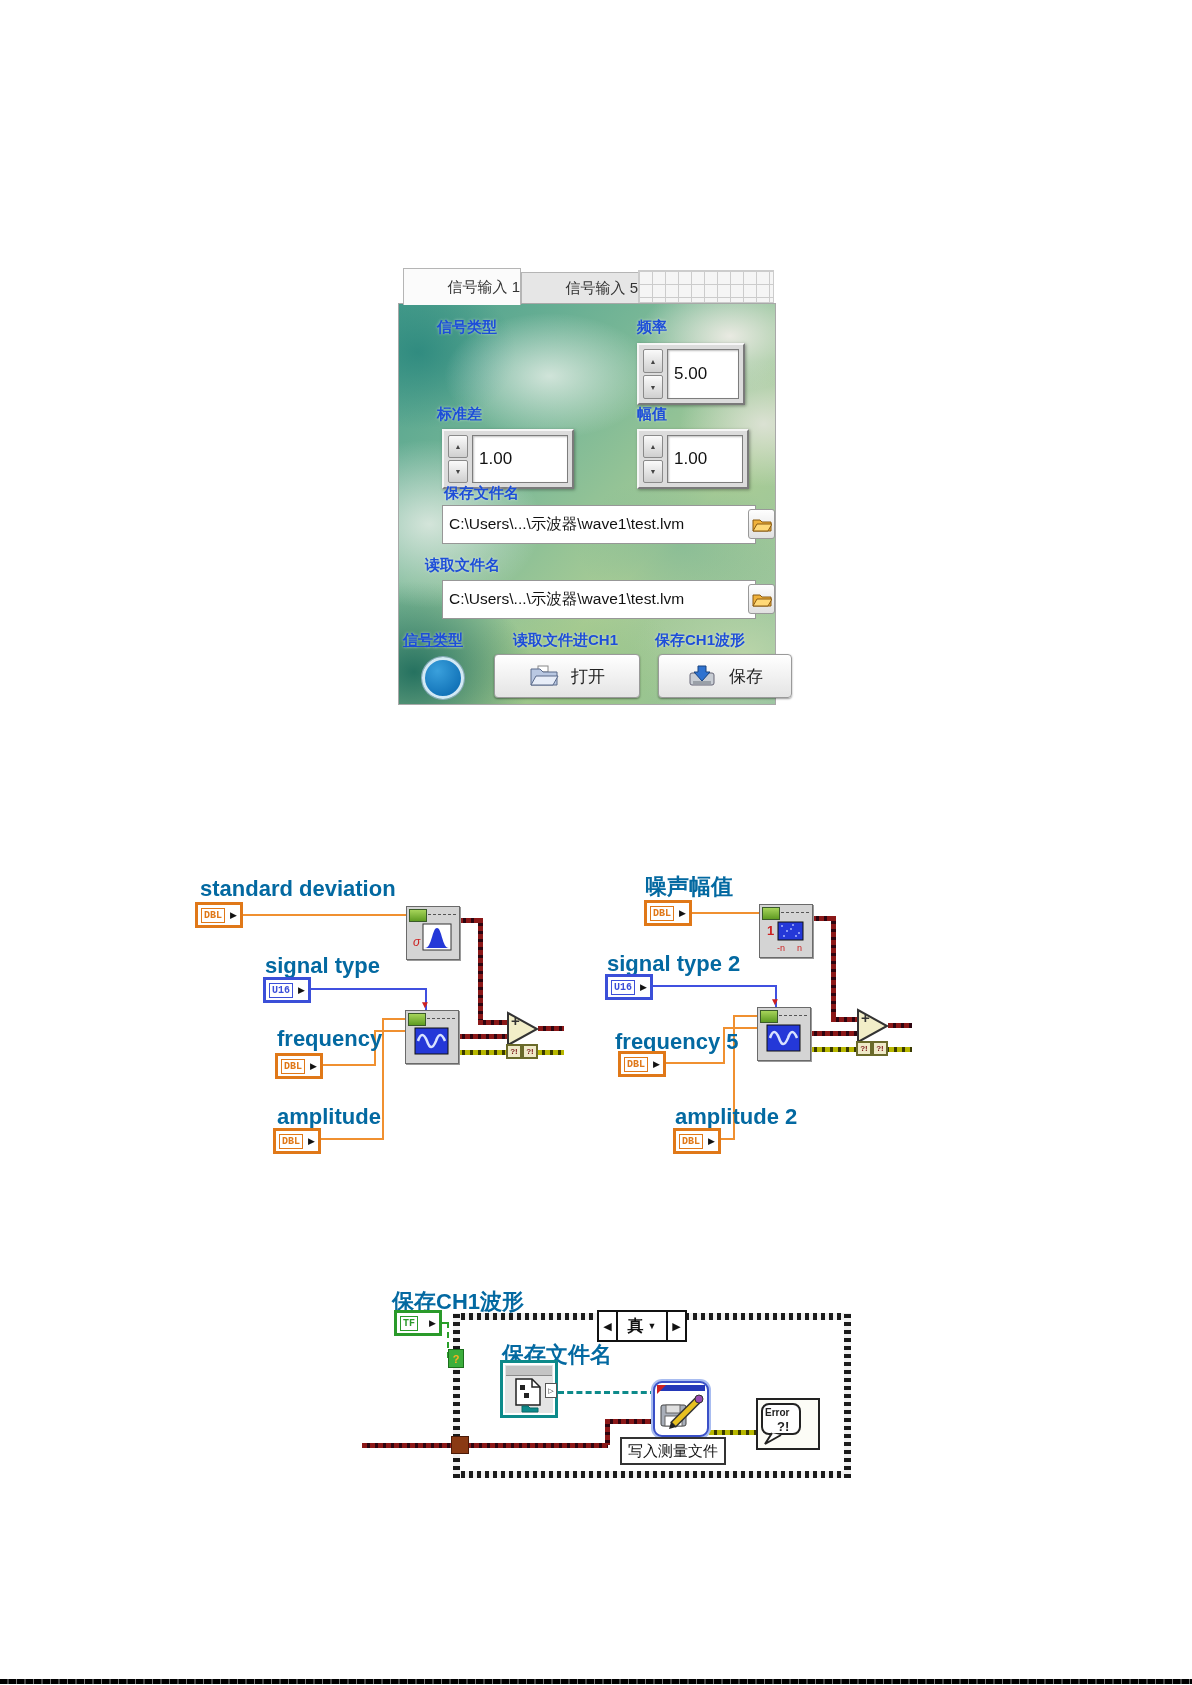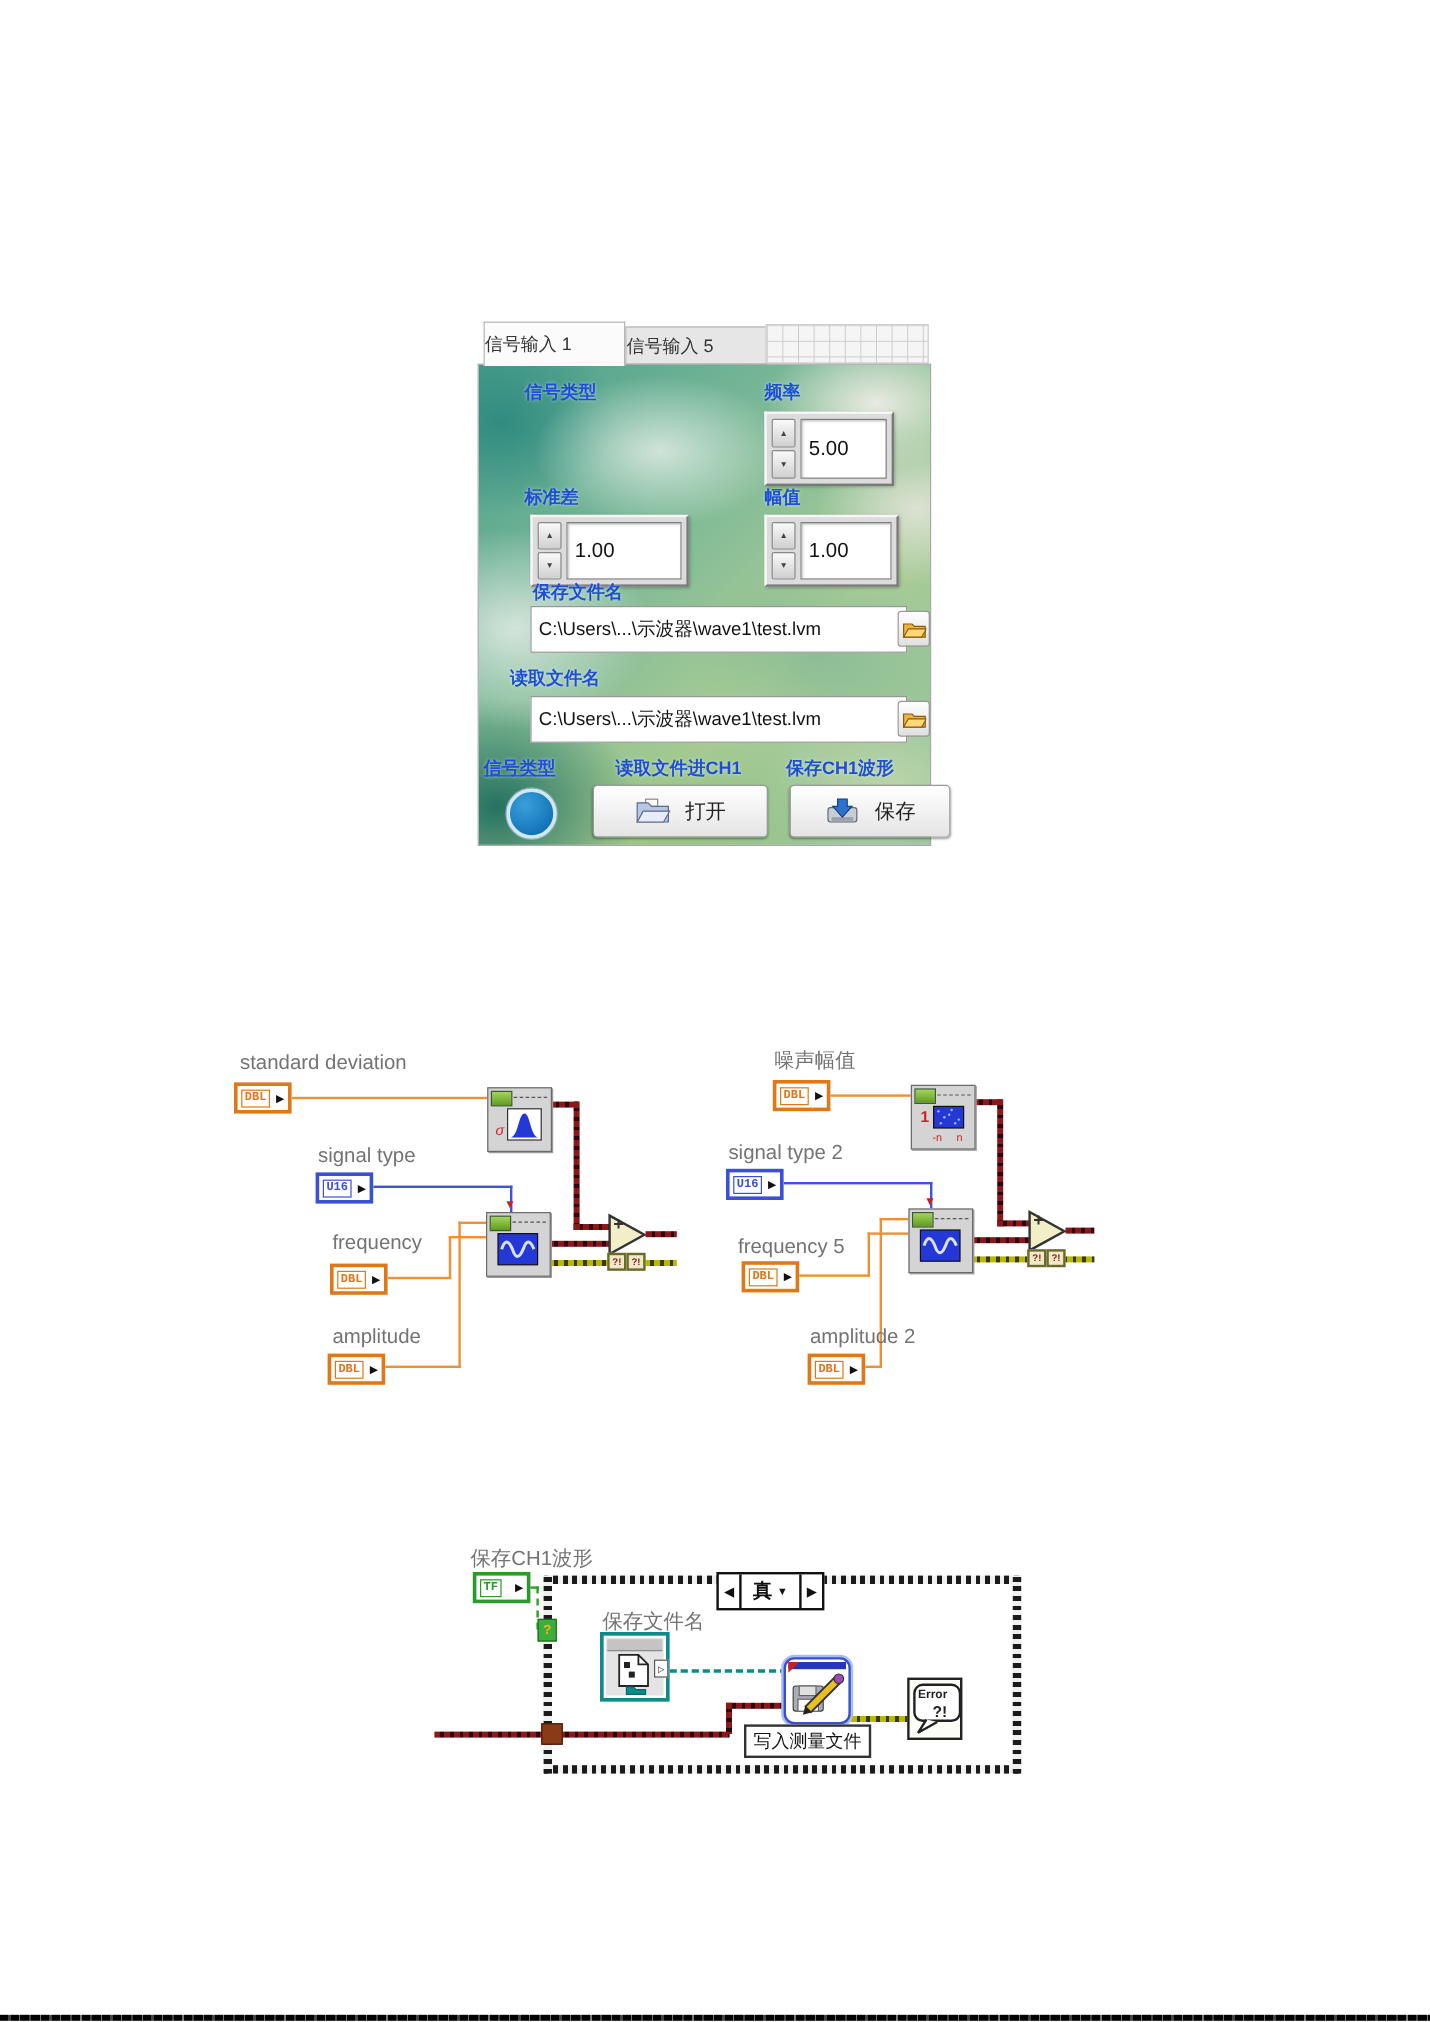--- a/index.html
+++ b/index.html
@@ -1,21 +1,21 @@
 <!DOCTYPE html>
 <html><head>
 <meta charset="utf-8">
 <style>
   html,body{margin:0;padding:0;background:#fff}
   #page{position:relative;width:1192px;height:1685px;background:#fff;overflow:hidden;
         font-family:"Liberation Sans", sans-serif;}
   .abs{position:absolute}
   .grp{position:absolute;inset:0}
   
-  .tab{position:absolute;display:flex;align-items:center;justify-content:flex-start;
+  .tab{position:absolute;display:flex;align-items:center;justify-content:flex-end;
        font-size:15px;color:#333;border:1px solid #b5b5b5}
   .tab-sel{background:#fbfbfb;border-bottom:none;z-index:3}
   .tab-un{background:#e6e6e6}
   .tabgrid{position:absolute;background-color:#f5f5f5;border:1px solid #ccc;
        background-image:linear-gradient(#ccc 1px,transparent 1px),linear-gradient(90deg,#ccc 1px,transparent 1px);
        background-size:13px 13px}
   .panelbody{position:absolute;border:1px solid #a8a8a8;z-index:2;
      background:
       radial-gradient(ellipse 130px 80px at 88% 8%, rgba(238,236,230,.95), transparent 70%),
       radial-gradient(ellipse 120px 90px at 97% 30%, rgba(225,228,218,.9), transparent 70%),
@@ -40,21 +40,21 @@
        padding:0 6px;font-size:15.5px;color:#111;white-space:nowrap;overflow:hidden;z-index:4}
   .fbtn{position:absolute;background:linear-gradient(#fefefe,#e0e0e0);border:1px solid #999;border-radius:3px;
        display:flex;align-items:center;justify-content:center;z-index:4;cursor:pointer}
   .pbtn{position:absolute;background:linear-gradient(#ffffff,#e4e4e4);border:1px solid #9a9a9a;border-radius:4px;
        box-shadow:0 1px 2px rgba(0,0,0,.4);display:flex;align-items:center;justify-content:center;gap:12px;
        font-size:17px;color:#222;z-index:4;cursor:pointer}
   .circ{position:absolute;width:36px;height:36px;border-radius:50%;z-index:4;cursor:pointer;
        background:radial-gradient(circle at 35% 30%,#3aa0dc,#1273b8 75%);border:3px solid #d2e9f5;
        box-shadow:0 0 0 1px #88aabb}
   
-  .dl{position:absolute;font-size:17px;font-weight:400;color:#737373;white-space:nowrap}
+  .dl{position:absolute;font-size:22px;font-weight:700;color:#0369a1;white-space:nowrap}
   .term{position:absolute;width:48px;height:26px;box-sizing:border-box;background:#fff;border:3px solid;
        box-shadow:inset 0 0 0 2px #fff;display:flex;align-items:center;justify-content:space-between;
        padding:0 3px}
   .term-txt{border:1.5px solid currentColor;padding:0 2px;font-family:"Liberation Mono",monospace;
        font-size:10px;font-weight:bold;line-height:13px}
   .term-arrow{color:#111;font-size:9px}
   .t-dbl{color:#e07818;border-color:#e07818}
   .t-u16{color:#3b4fd8;border-color:#3b4fd8}
   .t-tf{color:#2a9a2a;border-color:#2a9a2a}
   .vi{position:absolute;width:52px;height:52px;background:#d4d4d4;border:1px solid #6a6a6a;
@@ -88,21 +88,21 @@
       display:flex;align-items:center;justify-content:center;font-size:11px;font-weight:bold;color:#ffb020;z-index:5}
   .filectl{position:absolute;width:58px;height:58px;box-sizing:border-box;border:3px solid #0d8a8a;
       background:#e4e4e4;box-shadow:inset 0 0 0 2px #fff;z-index:5}
   .filectl .bar{position:absolute;left:3px;top:3px;right:3px;height:9px;background:#c4c4c4;border-bottom:1px solid #8a8a8a}
   .filectl .outarr{position:absolute;right:-2px;top:20px;width:10px;height:13px;background:#fff;border:1px solid #555;
       display:flex;align-items:center;justify-content:center;font-size:7px;color:#111}
   .wvi{position:absolute;width:56px;height:56px;box-sizing:border-box;background:#fff;border:2px solid #3a50c8;
       border-radius:9px;box-shadow:0 0 0 2px #a8bcf0;z-index:5;display:flex;align-items:center;justify-content:center}
   .vilabel{position:absolute;background:#fff;border:2px solid #333;display:flex;align-items:center;justify-content:center;
       font-size:15px;color:#111;white-space:nowrap;z-index:6;padding:1px 6px}
-  .errnode{position:absolute;width:46px;height:52px;box-sizing:border-box;border:2px solid #222;background:#fcfcf6;z-index:5}
+  .errnode{position:absolute;width:64px;height:52px;box-sizing:border-box;border:2px solid #222;background:#fcfcf6;z-index:5}
   .errnode .ew{position:absolute;left:7px;top:7px;font-size:10px;font-weight:bold;color:#222}
   .errnode .em{position:absolute;left:19px;top:19px;font-size:13px;font-weight:bold;color:#222}
   .junction{position:absolute;width:16px;height:16px;background:#8a3a14;border:1px solid #4a1a08;z-index:5}
   .bstrip{position:absolute;background:repeating-linear-gradient(90deg,#000 0 7px,#444 7px 9px,#000 9px 16px,#777 16px 17px)}
   .ul{text-decoration:underline}
 </style>
 </head>
 <body>
 
 <div id="page">

